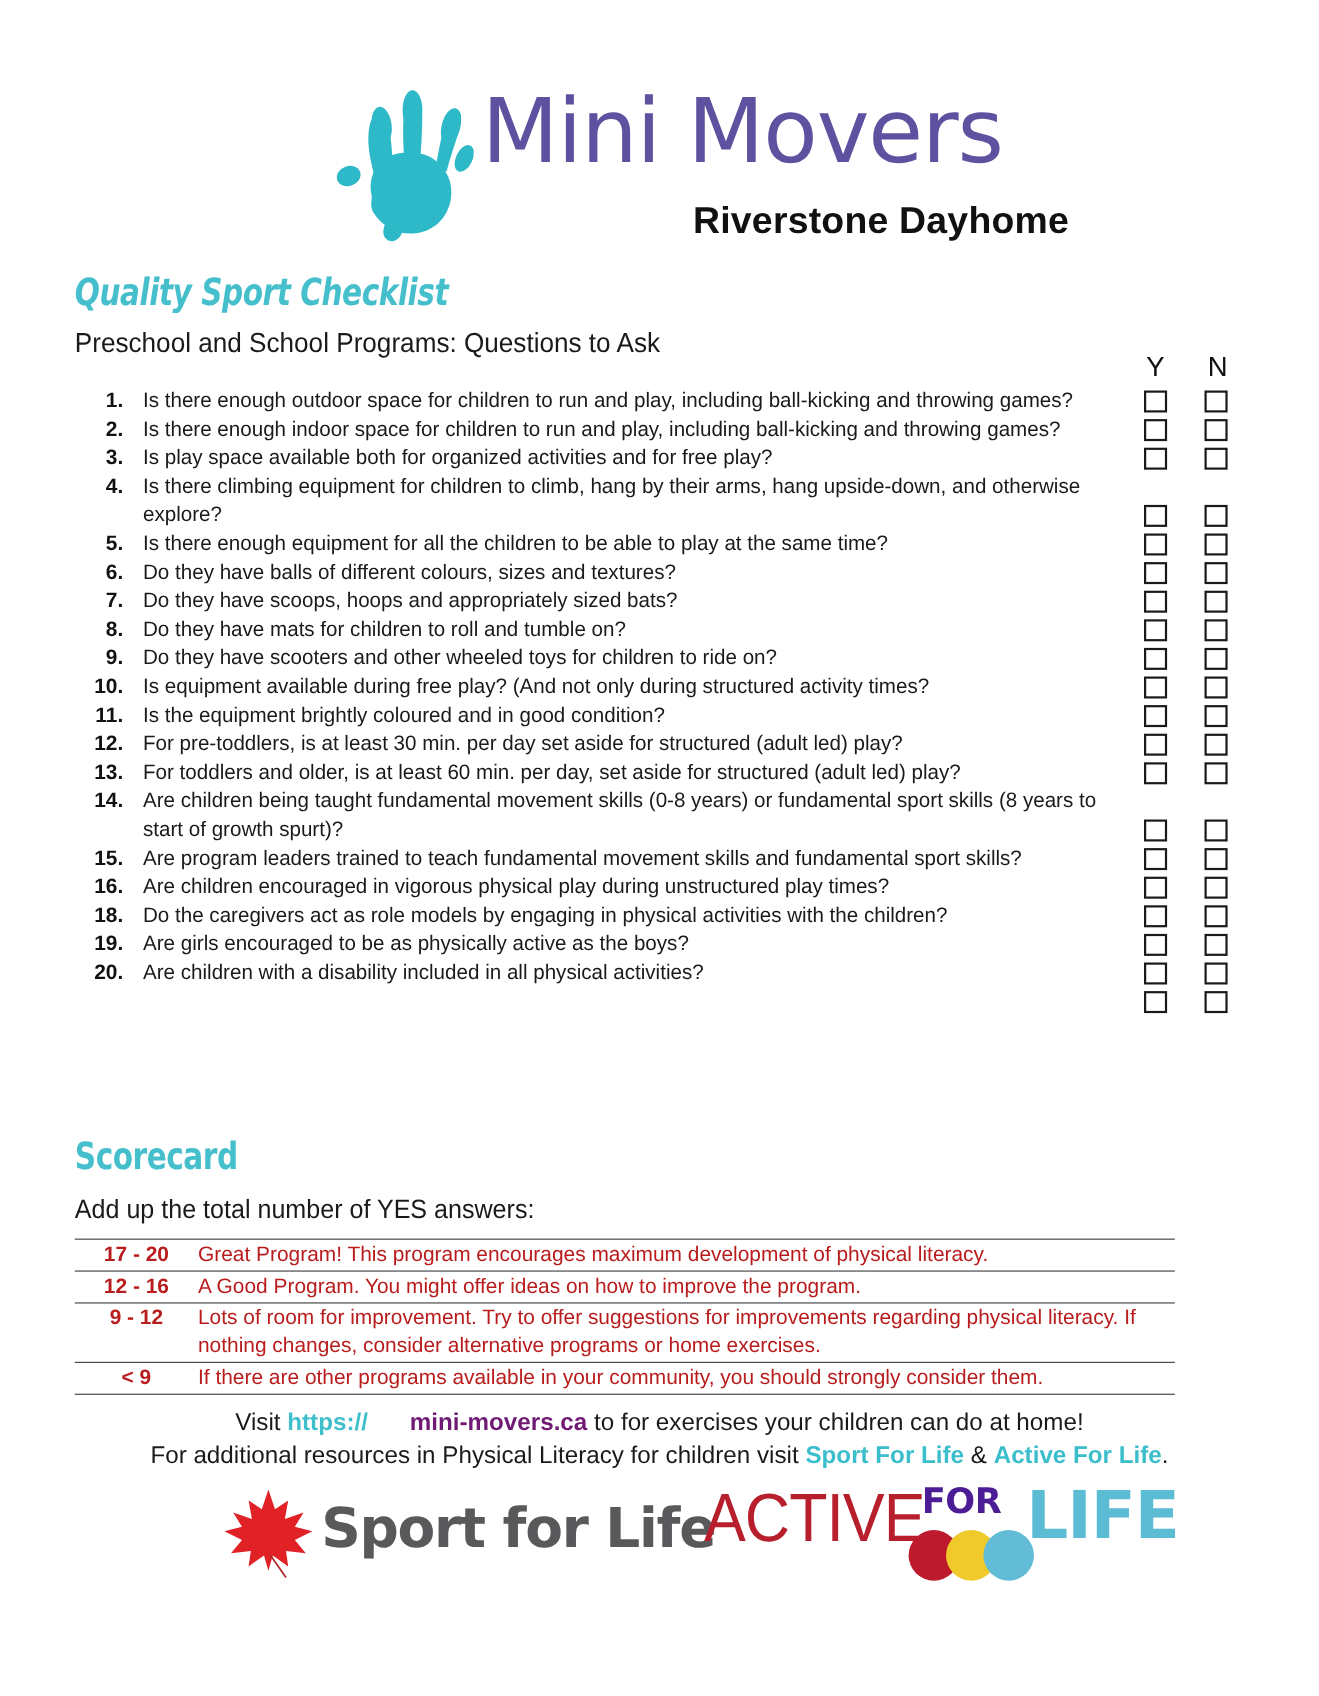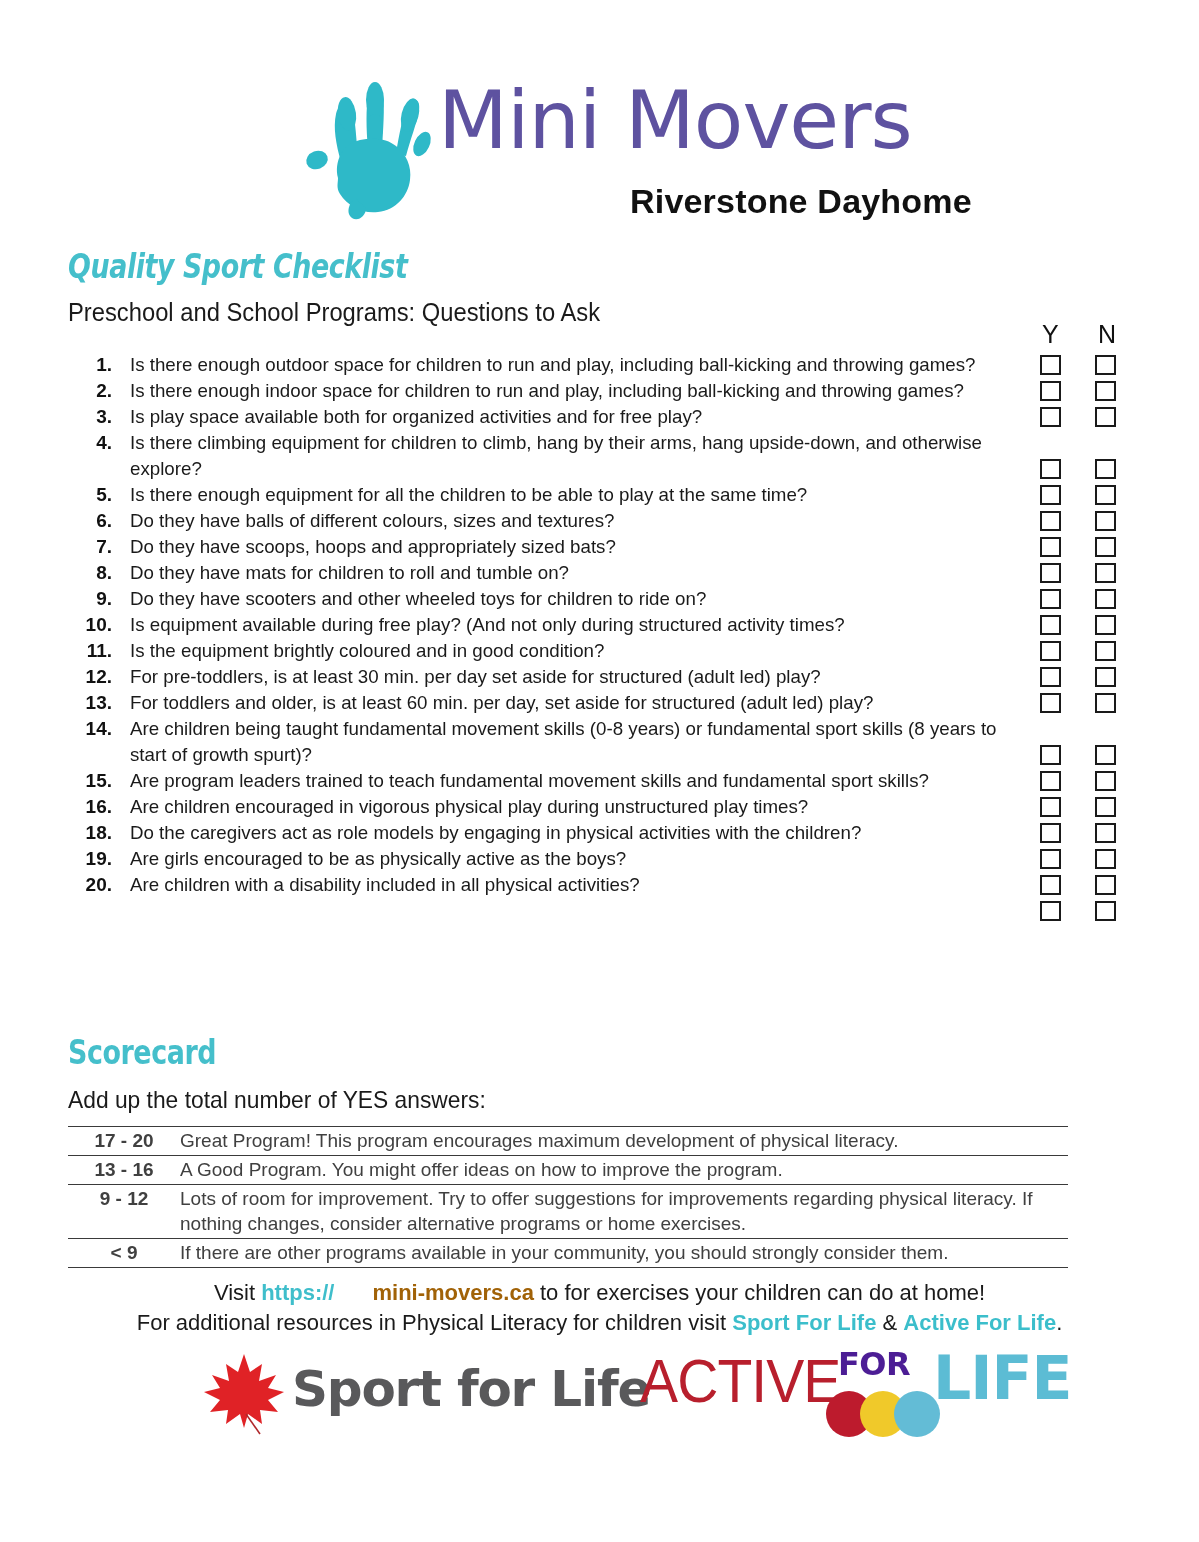--- a/index.html
+++ b/index.html
@@ -86,38 +86,38 @@
 
   
   .score-table{
     position:absolute;left:68px;top:1126px;width:1000px;
     border-collapse:collapse;
   }
   .score-table td{
     border-top:1.5px solid #3a3a3a;
     border-bottom:1.5px solid #3a3a3a;
     padding:1px 0 2px 0;
-    font-size:19px;line-height:25px;color:#404040;
+    font-size:19px;line-height:25px;color:#b91c1c;
     vertical-align:top;
   }
   .score-range{
     width:112px;text-align:center;font-weight:bold;
     white-space:nowrap;padding-right:10px;
   }
   .score-desc{padding-left:14px;}
 
   
   .foot{
     position:absolute;width:1199px;text-align:center;
     font-size:22px;line-height:30px;color:#1a1a1a;
   }
   #foot-line1{left:0;top:1278px;}
   #foot-line2{left:0;top:1308px;}
   .lnk-teal{color:#3fbecb;font-weight:bold;}
-  .lnk-purple{color:#a16207;font-weight:bold;margin-left:38px;}
+  .lnk-purple{color:#701a75;font-weight:bold;margin-left:38px;}
   .lnk-teal2{color:#3bbecb;font-weight:bold;}
 
   
   .sfl-logo{position:absolute;left:200px;top:1348px;width:380px;height:92px;}
   .sfl-text{
     position:absolute;left:92px;top:12px;
     font-family:"DejaVu Sans", sans-serif;
     font-size:50px;font-weight:bold;color:#59595b;
     letter-spacing:-1.2px;white-space:nowrap;
   }
@@ -302,21 +302,21 @@
   <div class="h-teal plain" id="title-scorecard">Scorecard</div>
   <div class="subtitle2">Add up the total number of YES answers:</div>
 
   <table class="score-table">
     <tbody id="score-body">
         <tr>
           <td class="score-range">17 - 20</td>
           <td class="score-desc">Great Program! This program encourages maximum development of physical literacy.</td>
         </tr>
         <tr>
-          <td class="score-range">13 - 16</td>
+          <td class="score-range">12 - 16</td>
           <td class="score-desc">A Good Program. You might offer ideas on how to improve the program.</td>
         </tr>
         <tr>
           <td class="score-range">9 - 12</td>
           <td class="score-desc">Lots of room for improvement. Try to offer suggestions for improvements regarding physical literacy. If nothing changes, consider alternative programs or home exercises.</td>
         </tr>
         <tr>
           <td class="score-range">&lt; 9</td>
           <td class="score-desc">If there are other programs available in your community, you should strongly consider them.</td>
         </tr>

